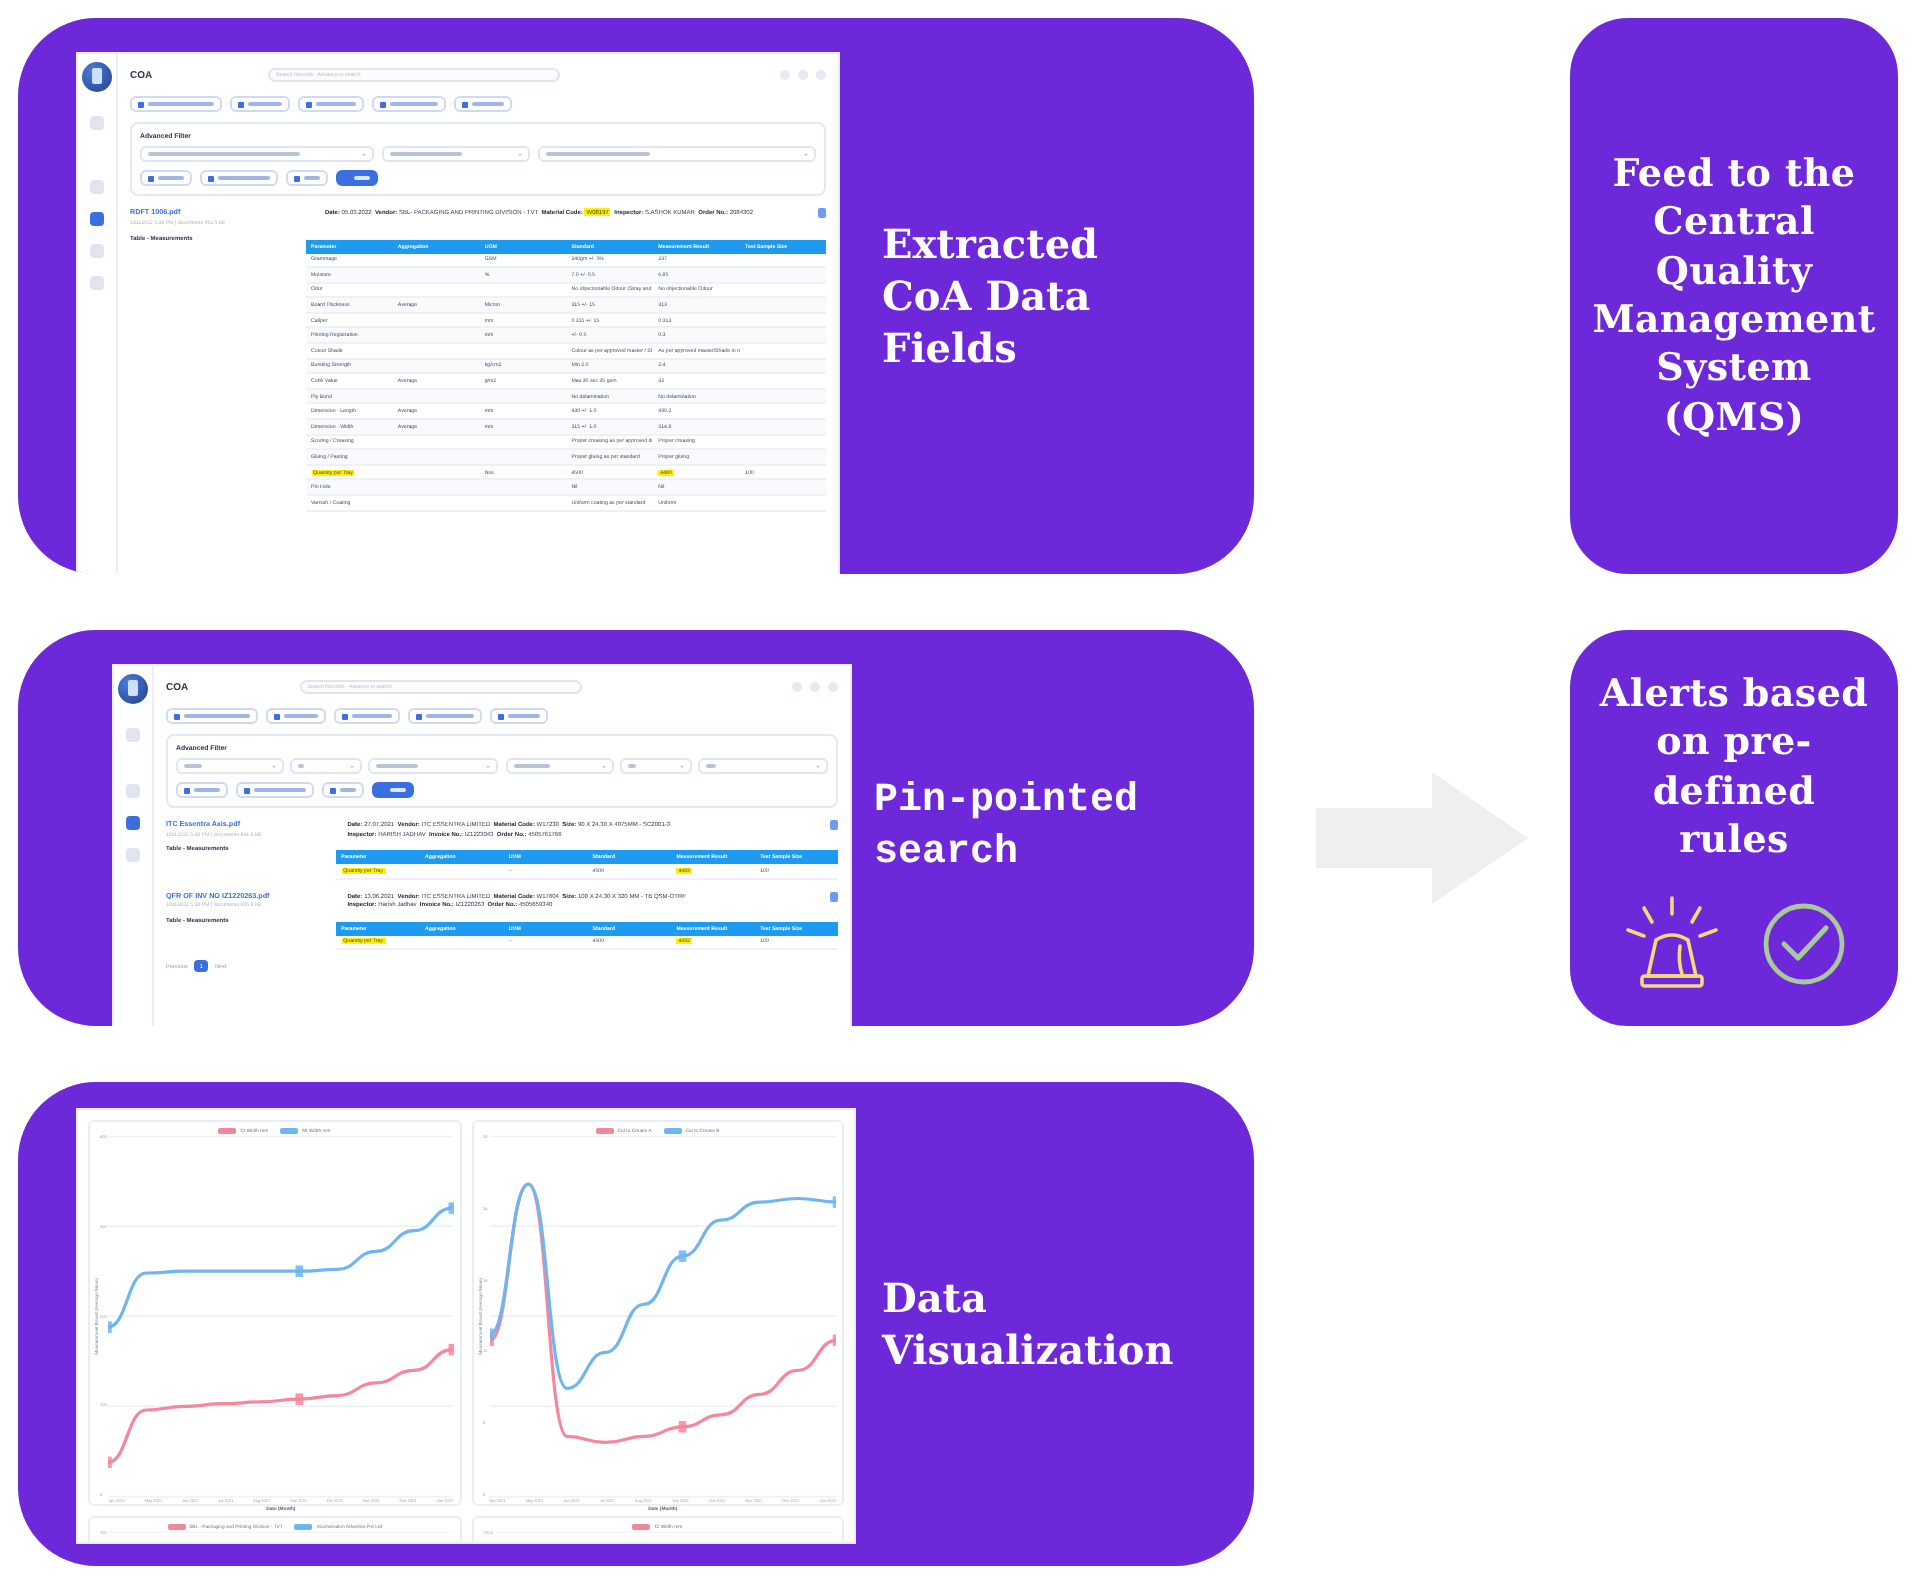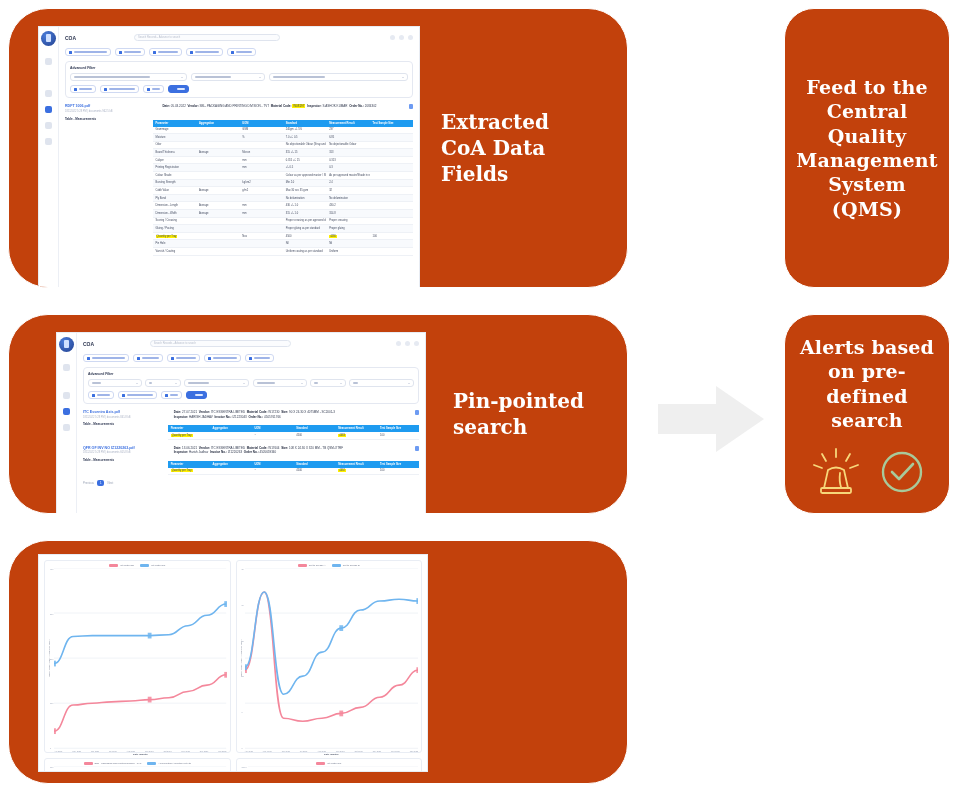--- a/index.html
+++ b/index.html
@@ -7,21 +7,21 @@
     width: 956px; height: 792px;
     background: #ffffff;
     font-family: "Liberation Sans", sans-serif;
     overflow: hidden;
   }
   #stage { position: relative; width: 956px; height: 792px; }
 
   
   .panel {
     position: absolute;
-    background: #c2410c;
+    background: #6d28d9;
     border: 1.5px solid #ffffff;
     border-radius: 34px;
     overflow: hidden;
   }
   .panel.left  { border-radius: 40px; }
   .panel.right { border-radius: 30px; }
 
   
   .cap {
     display: flex; flex-direction: column;
@@ -604,21 +604,21 @@
           </div>
 
         <div class="pager">
           <div class="pg">Previous</div>
           <div class="pg cur">1</div>
           <div class="pg">Next</div>
         </div>
       </div>
     </div>
 
-    <div class="left-cap" style="left:444px; right:10px;">
+    <div class="left-cap" style="left:428px; right:10px;font-family:Liberation Mono, monospace;">
       <div style="white-space:pre-line">Pin-pointed
 search</div>
     </div>
   </div>
 
   <div class="panel left" style="left:8px; top:540px; width:620px; height:244px;">
 
     <div class="shot" style="left:30px; top:14px; width:388px; height:216px;">
         <div class="chartwrap">
           <div class="chartgrid" id="charts">
@@ -786,35 +786,39 @@
                     <rect x="58.9" y="78.4" width="2.2" height="3.2" fill="#f4879b" opacity=".85"></rect>
                     <rect x="98.9" y="45.06666666666666" width="2.2" height="3.2" fill="#f4879b" opacity=".85"></rect>
                   </svg>
                 </div>
               </div>
             </div>
           </div>
         </div>
     </div>
 
+    <div class="left-cap" style="left:432px; right:10px;">
+      <div style="white-space:pre-line">Data
+Visualization</div>
+    </div>
   </div>
 
   <svg class="arrow" style="left:658px; top:386px;" width="106" height="66" viewBox="0 0 106 66">
     <polygon points="0,18 58,18 58,0 106,33 58,66 58,48 0,48" fill="#efefef"></polygon>
   </svg>
 
   <div class="panel right" style="left:784px; top:8px; width:166px; height:280px;">
     <div class="cap">
       <div class="cap-text">Feed to the Central Quality Management System (QMS)</div>
     </div>
   </div>
 
   <div class="panel right" style="left:784px; top:314px; width:166px; height:200px;">
     <div class="cap" style="justify-content:flex-start; padding-top:20px;">
-      <div class="cap-text">Alerts based on pre-defined search</div>
+      <div class="cap-text">Alerts based on pre-defined rules</div>
       <div class="iconrow">
         <svg width="54" height="52" viewBox="0 0 54 52">
           <g stroke="#f7d77a" stroke-width="1.8" fill="none" stroke-linecap="round">
             <path d="M27 3 v8"></path>
             <path d="M13 8 l4 7"></path>
             <path d="M41 8 l-4 7"></path>
             <path d="M5 19 l8 3"></path>
             <path d="M49 19 l-8 3"></path>
             <path d="M19 24 q8 -5 16 0 l4 18 h-24 z"></path>
             <path d="M31 27 q-1 8 1 14"></path>

